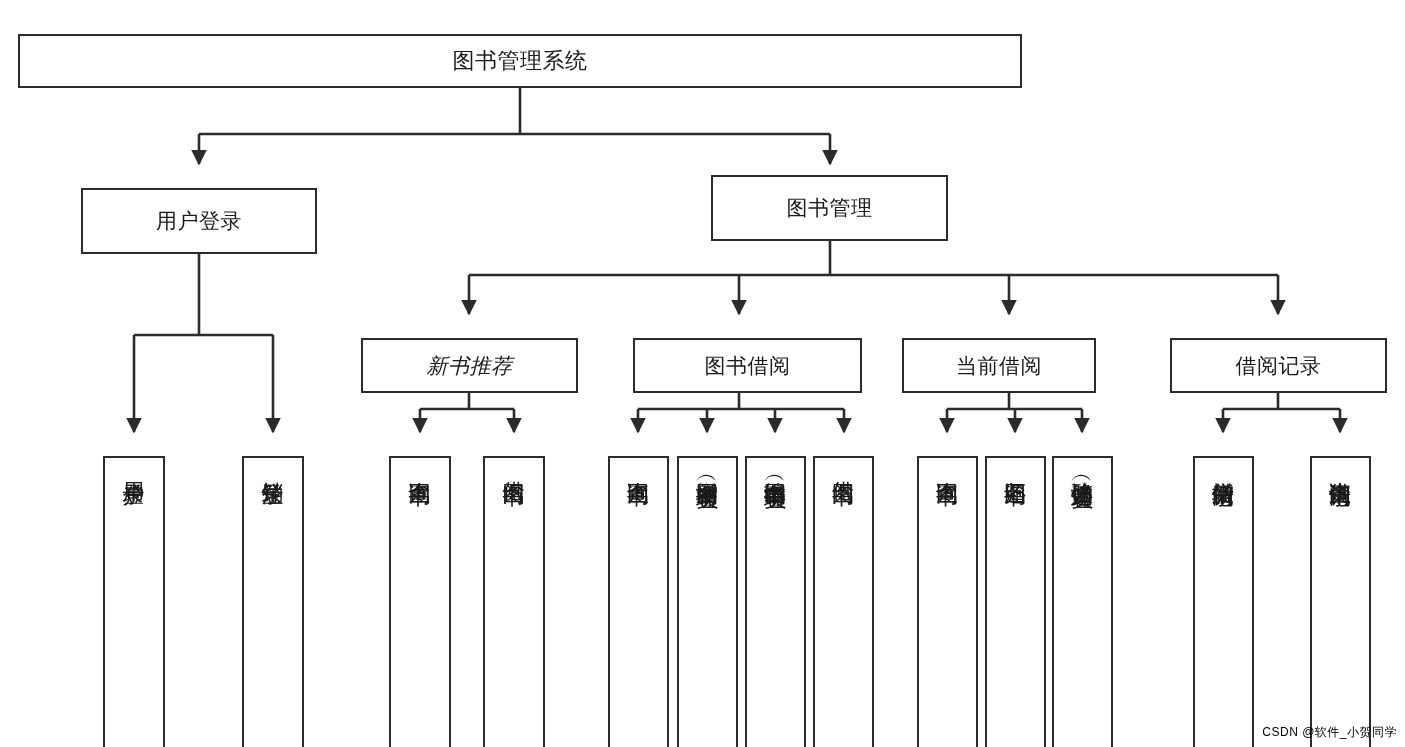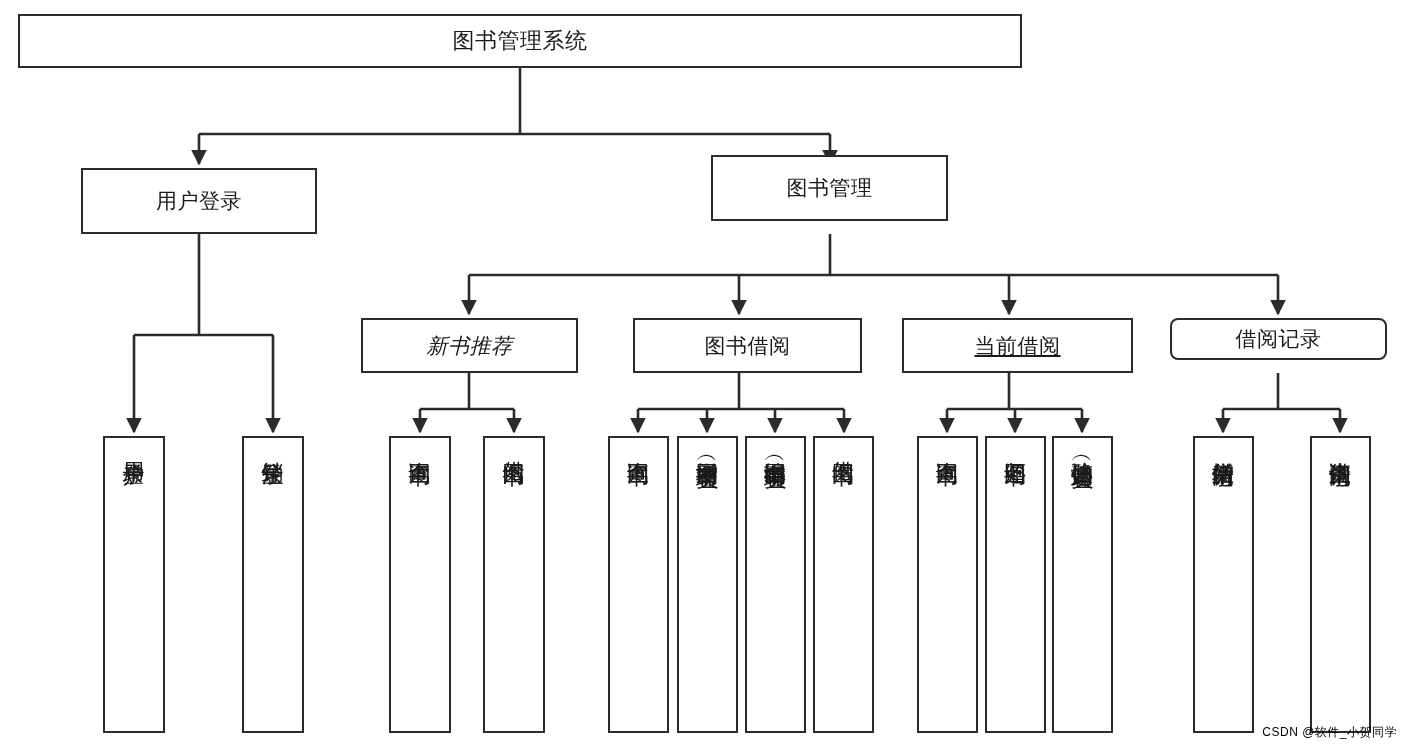--- a/index.html
+++ b/index.html
@@ -27,20 +27,21 @@
   }
   .node {
     position: absolute;
     box-sizing: border-box;
     border: 2px solid #2b2b2b;
     background: #ffffff;
     display: flex;
     align-items: center;
     justify-content: center;
     color: #1a1a1a;
+    margin-top: 20px;
   }
   .node .label {
     display: block;
     text-align: center;
     line-height: 1.02;
     white-space: pre-line;
   }
   .node.horizontal .label {
     font-size: 21px;
     letter-spacing: 0.5px;
@@ -133,24 +134,24 @@
   <div class="node horizontal" style="left:711px; top:155px; width:237px; height:66px;">
     <span class="label">图书管理</span>
   </div>
 
   <div class="node horizontal" style="left:361px; top:318px; width:217px; height:55px;font-style:italic;">
     <span class="label">新书推荐</span>
   </div>
   <div class="node horizontal" style="left:633px; top:318px; width:229px; height:55px;">
     <span class="label">图书借阅</span>
   </div>
-  <div class="node horizontal" style="left:902px; top:318px; width:231px; height:55px;text-decoration:underline;">
+  <div class="node horizontal" style="left:902px; top:318px; width:194px; height:55px;">
     <span class="label">当前借阅</span>
   </div>
-  <div class="node horizontal" style="left:1170px; top:318px; width:217px; height:42px;border-radius:8px;">
+  <div class="node horizontal" style="left:1170px; top:318px; width:217px; height:55px;">
     <span class="label">借阅记录</span>
   </div>
 
   <div class="node vertical" style="left:103px; top:436px; width:62px; height:297px;">
     <span class="label">用户登录</span>
   </div>
   <div class="node vertical" style="left:242px; top:436px; width:62px; height:297px;">
     <span class="label">注销登录</span>
   </div>
   <div class="node vertical" style="left:389px; top:436px; width:62px; height:297px;">

